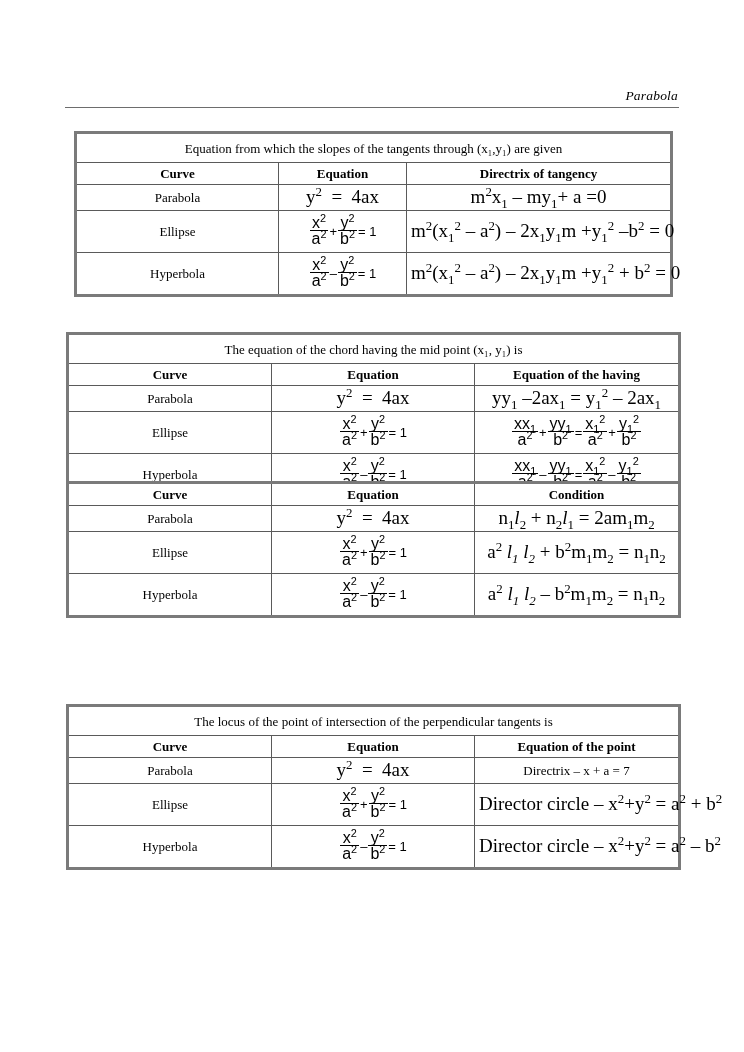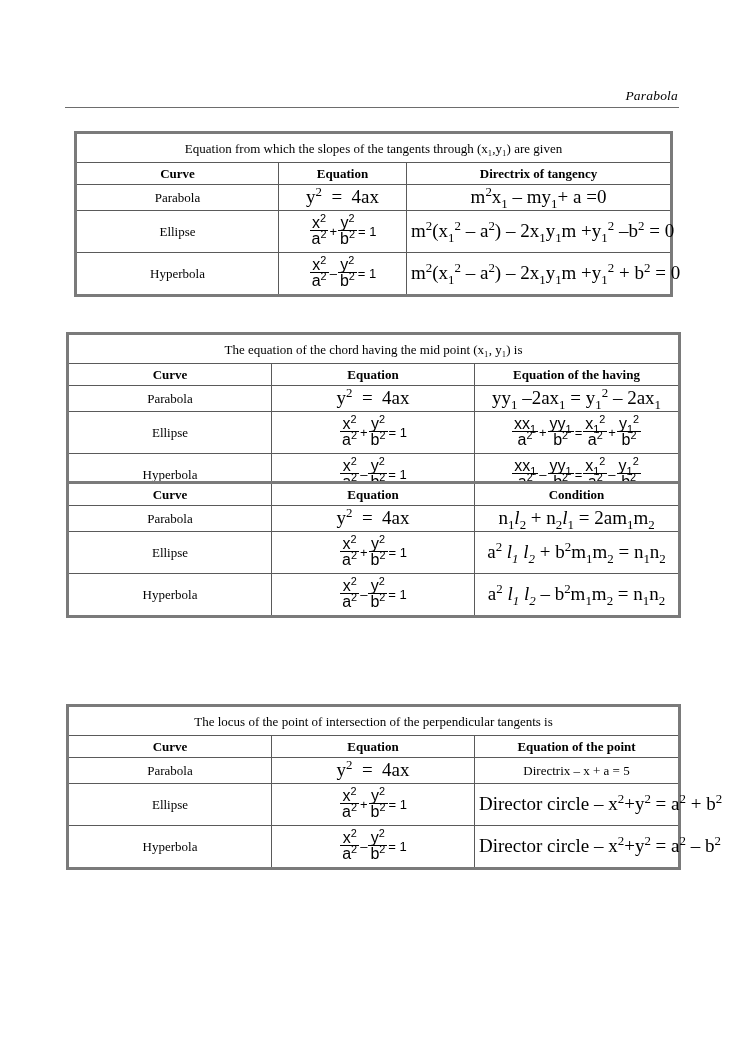--- a/index.html
+++ b/index.html
@@ -278,21 +278,21 @@
       <tr>
         <td class="hdr">Curve</td>
         <td class="hdr">Equation</td>
         <td class="hdr">Equation of the point</td>
       </tr>
       <tr>
         <td class="row-short">Parabola</td>
         <td class="row-short">
           <span class="math">y<sup>2</sup>&nbsp; =&nbsp; 4ax</span>
         </td>
-        <td class="row-short">Directrix – x + a = 5</td>
+        <td class="row-short">Directrix – x + a = 7</td>
       </tr>
       <tr>
         <td class="row-tall">Ellipse</td>
         <td class="row-tall">
           <span class="frac"><span class="num">x<sup>2</sup></span><span class="den">a<sup>2</sup></span></span><span class="fr-line">+</span><span class="frac"><span class="num">y<sup>2</sup></span><span class="den">b<sup>2</sup></span></span><span class="eqexp">= 1</span>
         </td>
         <td class="row-tall">
           <span class="math">Director circle – x<sup>2</sup>+y<sup>2</sup> = a<sup>2</sup> + b<sup>2</sup></span>
         </td>
       </tr>

